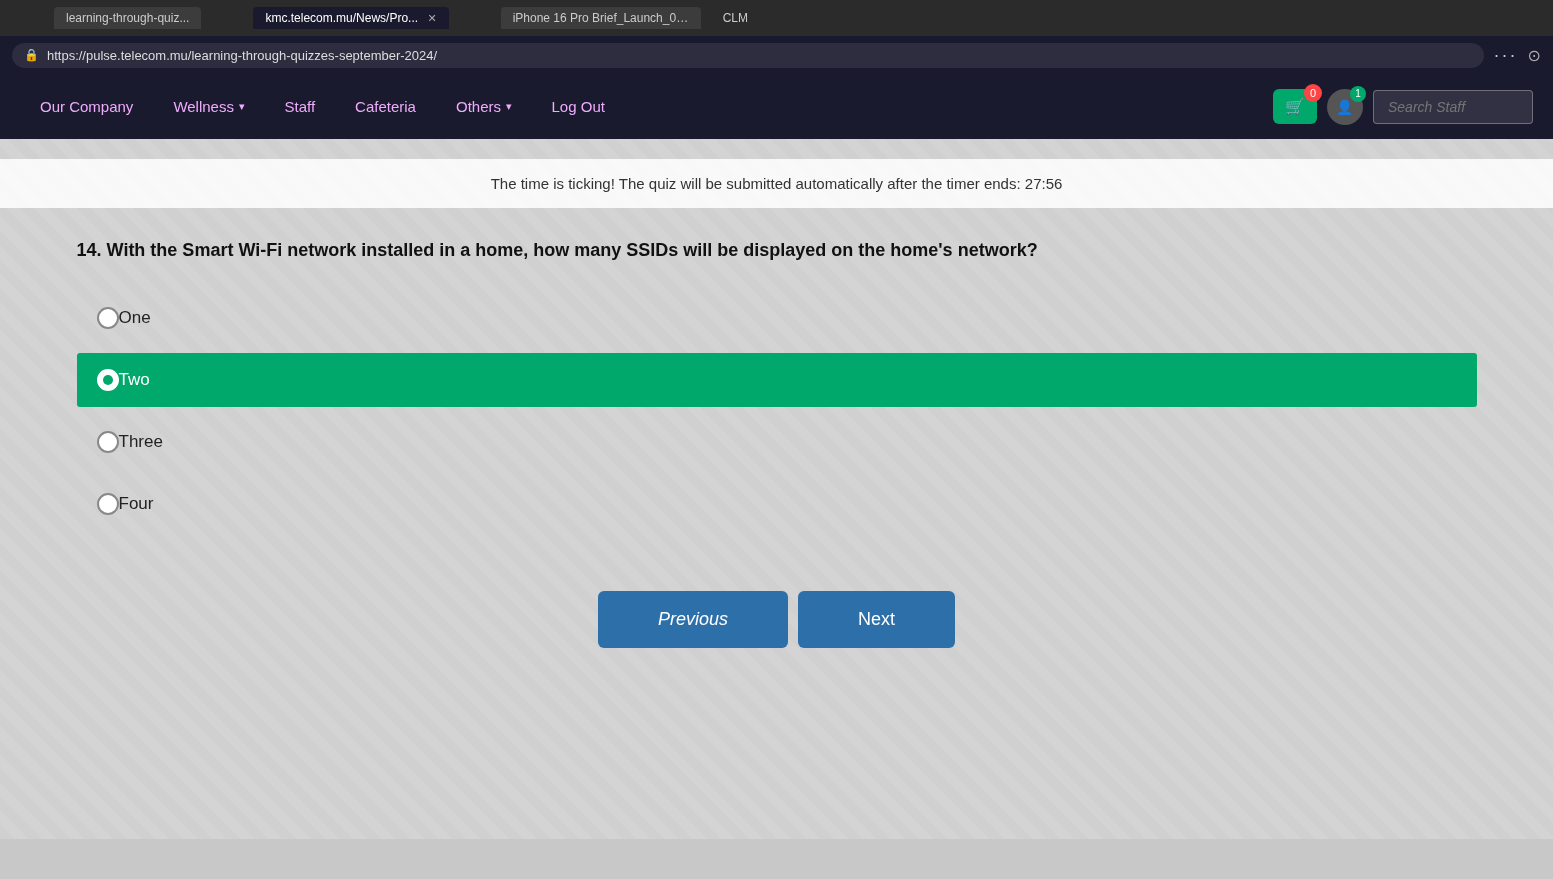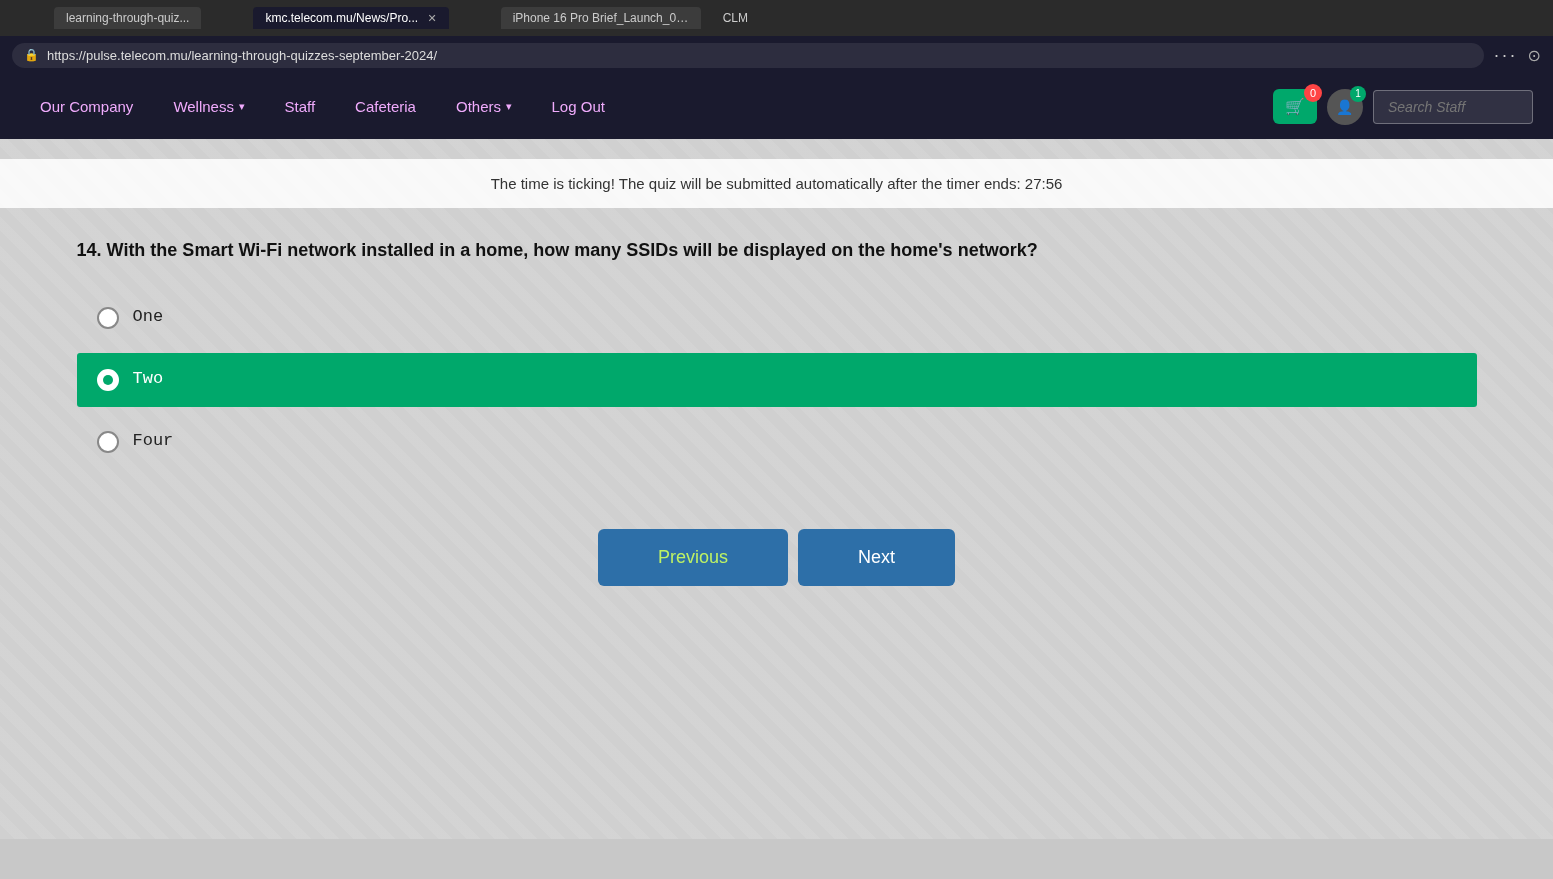--- a/index.html
+++ b/index.html
@@ -195,27 +195,26 @@
       font-size: 18px;
       font-weight: bold;
       color: #111;
       margin-bottom: 28px;
       line-height: 1.4;
     }
 
     
     .option-row {
       display: flex;
-      align-items: flex-start;
+      align-items: center;
       padding: 16px 20px;
       margin-bottom: 8px;
       cursor: pointer;
       border-radius: 3px;
-      gap: 14px;
-      font-family: Liberation Mono, monospace;
+      gap: 0;
     }
     .option-row.selected {
       background: #00a86b;
     }
     .option-row.unselected {
       background: transparent;
     }
     .option-radio {
       width: 22px;
       height: 22px;
@@ -249,27 +248,28 @@
     
     .button-row {
       display: flex;
       justify-content: center;
       gap: 10px;
       margin-top: 60px;
       padding-bottom: 40px;
     }
     .btn-previous {
       background: #2d6fa8;
-      color: #bef264;
+      color: #ffffff;
       border: none;
       border-radius: 6px;
       font-size: 18px;
       padding: 18px 60px;
       cursor: pointer;
       font-weight: 500;
+      font-style: italic;
     }
     .btn-next {
       background: #2d6fa8;
       color: white;
       border: none;
       border-radius: 6px;
       font-size: 18px;
       padding: 18px 60px;
       cursor: pointer;
       font-weight: 500;
@@ -355,20 +355,24 @@
       <span class="option-label">One</span>
     </div>
 
     <div class="option-row selected">
       <div class="option-radio">
         <div class="option-radio-inner"></div>
       </div>
       <span class="option-label">Two</span>
     </div>
 
+    <div class="option-row unselected">
+      <div class="option-radio"></div>
+      <span class="option-label">Three</span>
+    </div>
 
     <div class="option-row unselected">
       <div class="option-radio"></div>
       <span class="option-label">Four</span>
     </div>
 
     <div class="button-row">
       <button class="btn-previous">Previous</button>
       <button class="btn-next">Next</button>
     </div>

